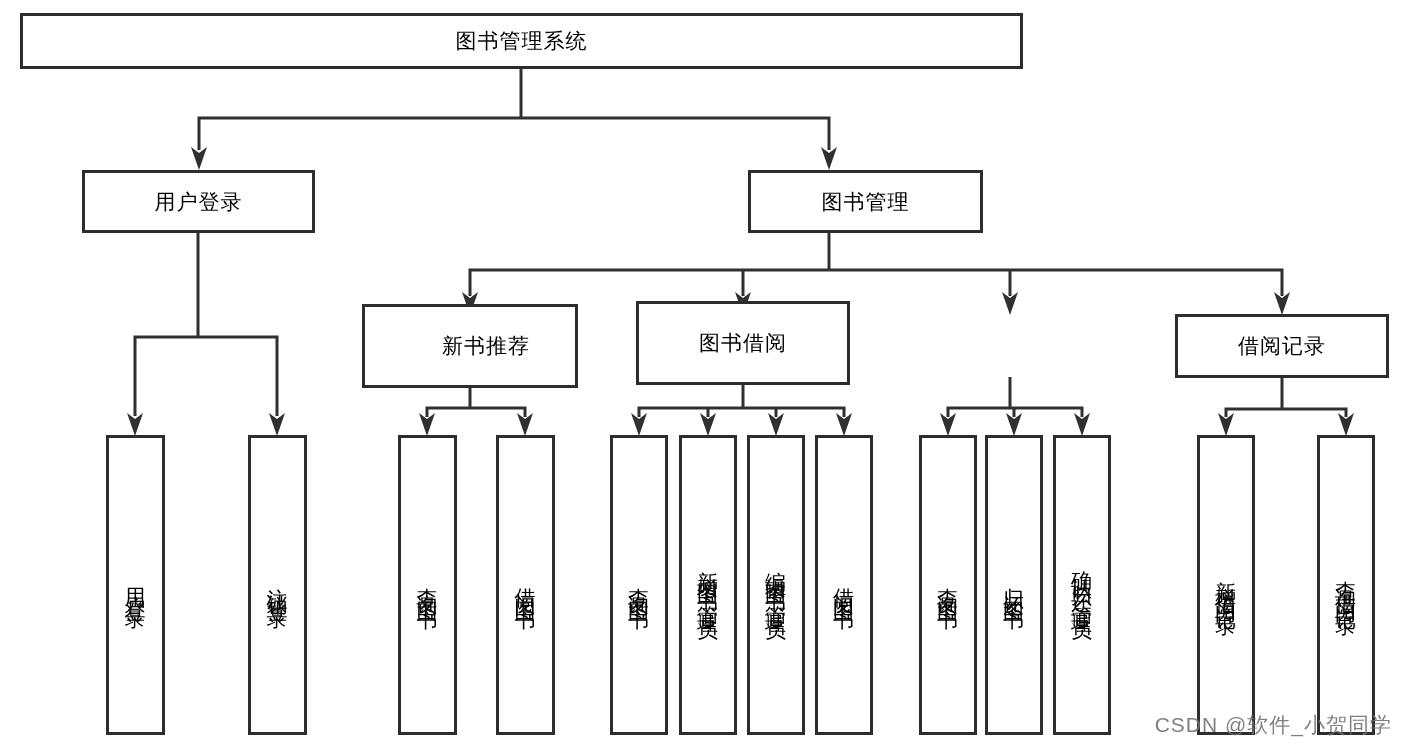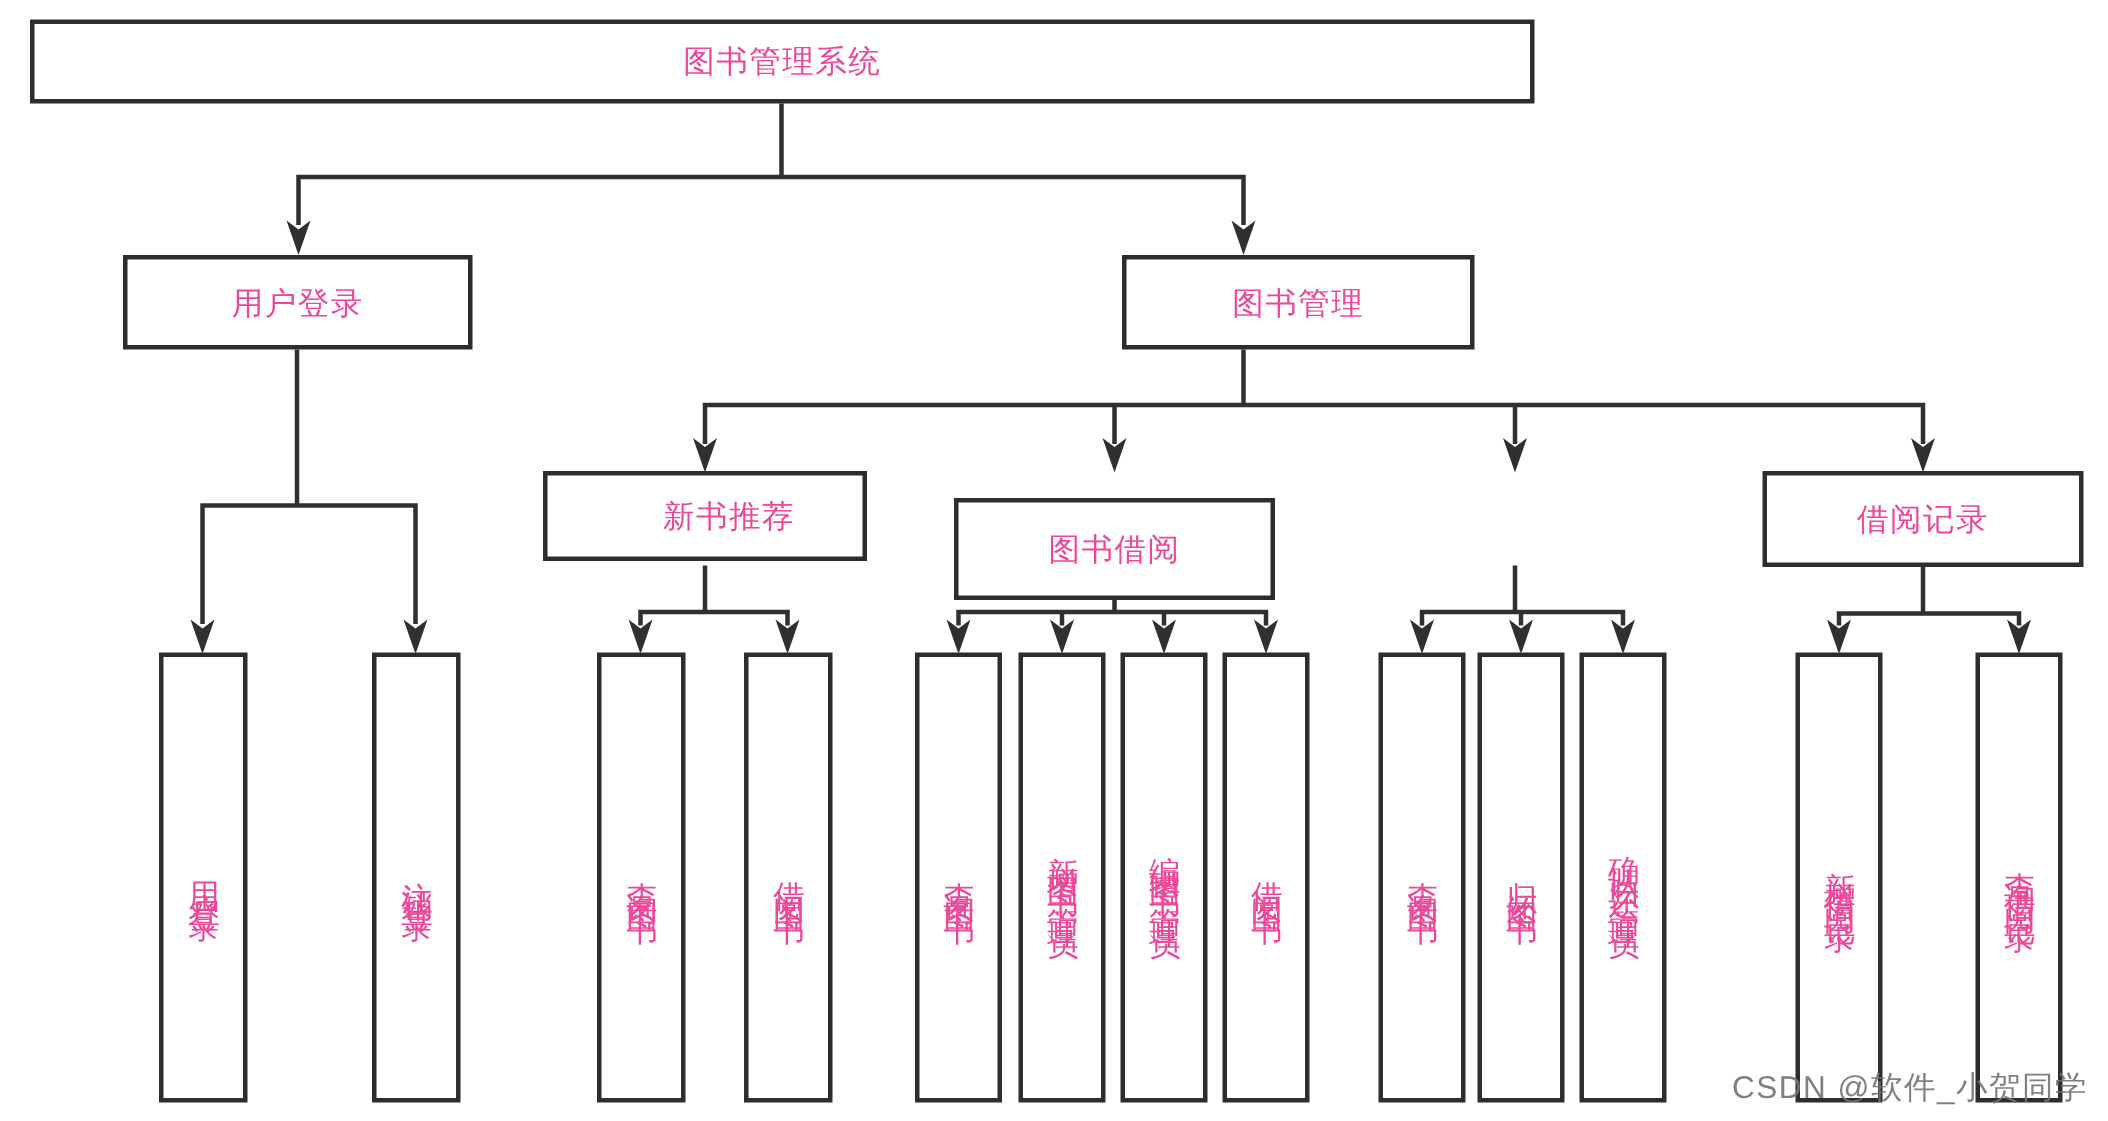--- a/index.html
+++ b/index.html
@@ -5,21 +5,21 @@
   html,body{margin:0;padding:0;background:#ffffff;}
   .canvas{
     position:relative;width:1405px;height:747px;background:#ffffff;
     font-family:"Liberation Sans","DejaVu Sans",sans-serif;overflow:hidden;
   }
   .wires{position:absolute;left:0;top:0;width:1405px;height:747px;}
   .wires path{fill:none;stroke:#303030;stroke-width:3;}
   .wires polygon{fill:#303030;stroke:none;}
   .node{
     position:absolute;box-sizing:border-box;background:#ffffff;
-    border:3px solid #2d2d2d;color:#ec4899;
+    border:3px solid #2d2d2d;color:#000000;
     display:flex;align-items:center;justify-content:center;
     text-align:center;z-index:2;
   }
   .h-node{font-size:21px;letter-spacing:1px;}
   .v-node{
     writing-mode:vertical-rl;text-orientation:mixed;
     font-size:21px;letter-spacing:7px;line-height:1;
   }
   .watermark{
     position:absolute;right:13px;bottom:8px;z-index:5;
@@ -78,22 +78,22 @@
     <polygon points="1074,413 1082,419 1090,413 1082,436"></polygon>
     <polygon points="1218,413 1226,419 1234,413 1226,436"></polygon>
     <polygon points="1338,413 1346,419 1354,413 1346,436"></polygon>
   </svg>
 
   <div class="node h-node" style="left:20px;top:13px;width:1003px;height:56px;">图书管理系统</div>
 
   <div class="node h-node" style="left:82px;top:170px;width:233px;height:63px;">用户登录</div>
   <div class="node h-node" style="left:712px;top:170px;width:235px;height:63px;margin-left:36px;">图书管理</div>
 
-  <div class="node h-node" style="left:362px;top:314px;width:216px;height:60px;padding-left:32px;">新书推荐</div>
-  <div class="node h-node" style="left:636px;top:332px;width:214px;height:68px;">图书借阅</div>
+  <div class="node h-node" style="left:362px;top:304px;width:216px;height:84px;padding-left:32px;">新书推荐</div>
+  <div class="node h-node" style="left:636px;top:301px;width:214px;height:84px;">图书借阅</div>
   <div class="node h-node" style="left:1175px;top:314px;width:214px;height:64px;">借阅记录</div>
 
   <div class="node v-node" style="left:106px;top:435px;width:59px;height:300px;">用户登录</div>
   <div class="node v-node" style="left:248px;top:435px;width:59px;height:300px;">注销登录</div>
 
   <div class="node v-node" style="left:398px;top:435px;width:59px;height:300px;">查询图书</div>
   <div class="node v-node" style="left:496px;top:435px;width:59px;height:300px;">借阅图书</div>
 
   <div class="node v-node" style="left:610px;top:435px;width:58px;height:300px;">查询图书</div>
   <div class="node v-node" style="left:679px;top:435px;width:58px;height:300px;">新增图书（管理员）</div>

